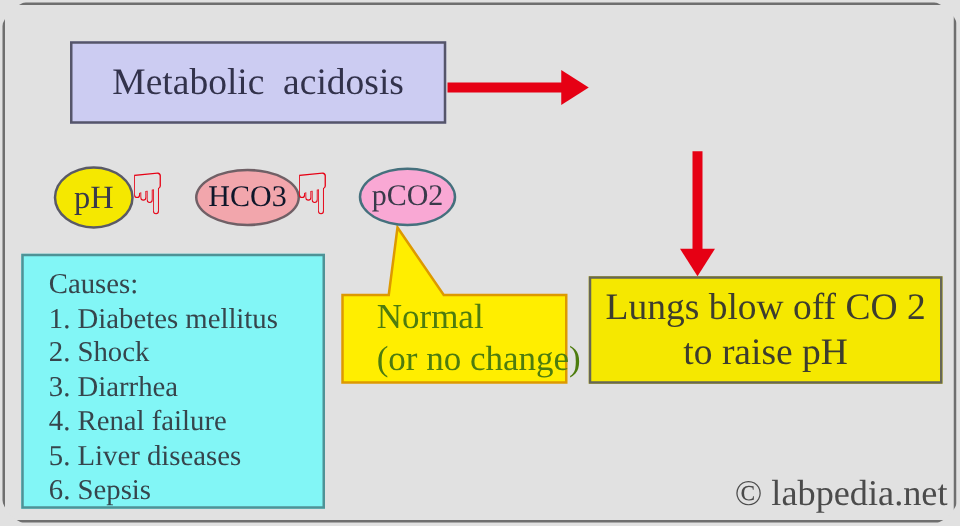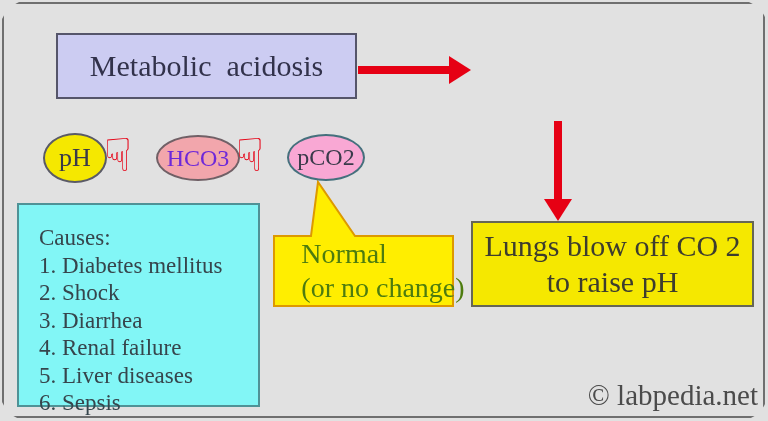--- a/index.html
+++ b/index.html
@@ -33,32 +33,32 @@
   #lungs-box{
     left:471px;top:221px;width:283px;height:86px;
     background:#f5e800;border:2px solid #666655;
     font-size:30px;color:#3d3d2e;line-height:1.2;white-space:pre-line;
   }
   .ellipse{position:absolute;box-sizing:border-box;z-index:2;
     border-radius:50%;display:flex;align-items:center;justify-content:center;}
   #ph-ellipse{left:43px;top:133px;width:64px;height:50px;
     background:#f5e800;border:2px solid #5a5a66;font-size:26px;color:#3a3a4a;}
   #hco3-ellipse{left:156px;top:135px;width:84px;height:46px;
-    background:#f2a6ac;border:2px solid #706066;font-size:24px;color:#6d28d9;}
+    background:#f2a6ac;border:2px solid #706066;font-size:24px;color:#0f172a;}
   #pco2-ellipse{left:287px;top:134px;width:78px;height:47px;
     background:#f9a8d4;border:2px solid #45707d;font-size:24px;color:#3a3a4a;}
   .thumb{position:absolute;z-index:2;color:#e60014;font-size:46px;line-height:46px;
     font-family:"DejaVu Sans",sans-serif;}
   #thumb-ph{left:104px;top:132px;}
   #thumb-hco3{left:236px;top:132px;}
   #causes-box{
     position:absolute;z-index:2;box-sizing:border-box;
     left:17px;top:203px;width:243px;height:204px;
     background:#82f6f6;border:2px solid #4f9296;
-    padding:19px 4px 0 20px;
+    padding:8px 4px 0 20px;
     font-size:23px;line-height:27.5px;color:#36454c;
   }
   #bubble-text{
     position:absolute;z-index:2;left:274px;top:238px;width:218px;height:66px;
     display:flex;align-items:center;justify-content:center;text-align:left;
     font-size:28px;line-height:1.2;color:#4d7c0f;white-space:pre-line;
   }
   #watermark{
     position:absolute;z-index:2;left:540px;top:379px;width:218px;
     text-align:right;font-size:29px;color:#4b4b4b;

